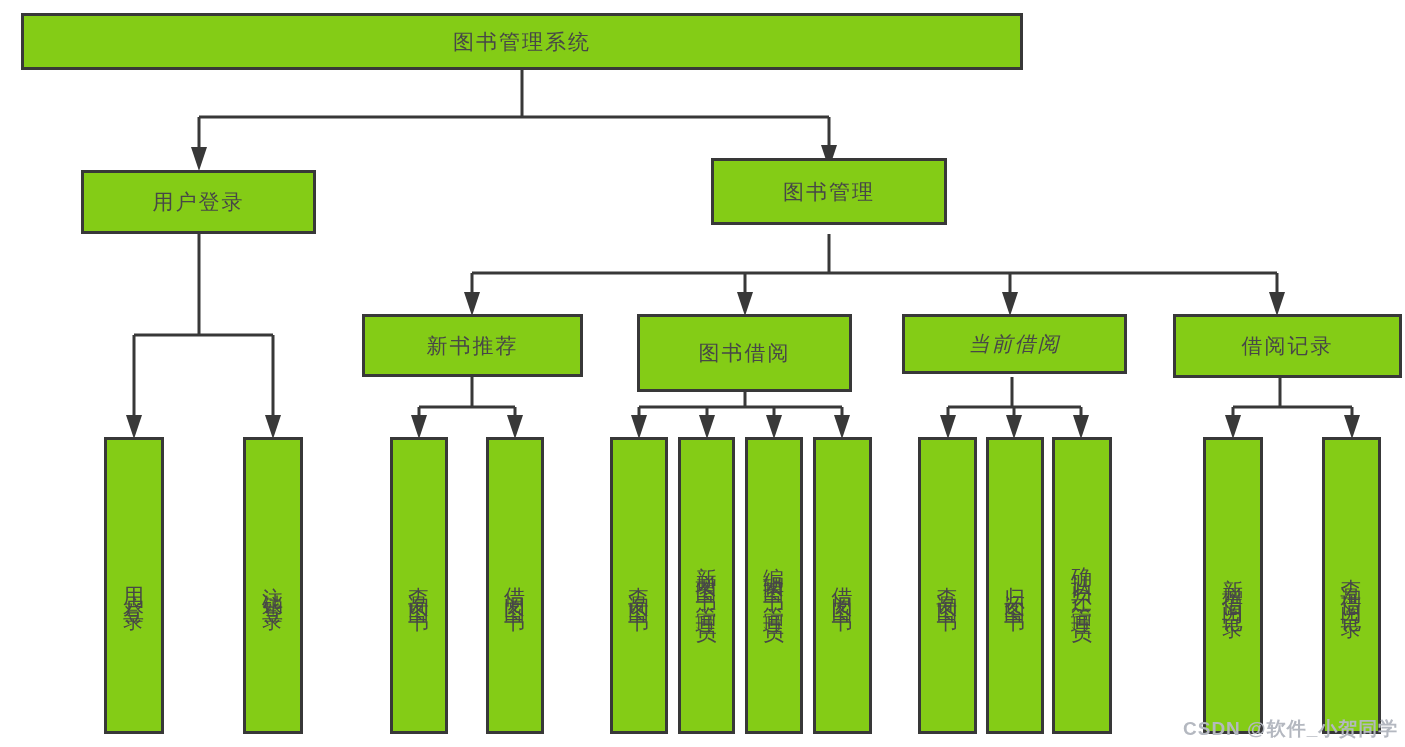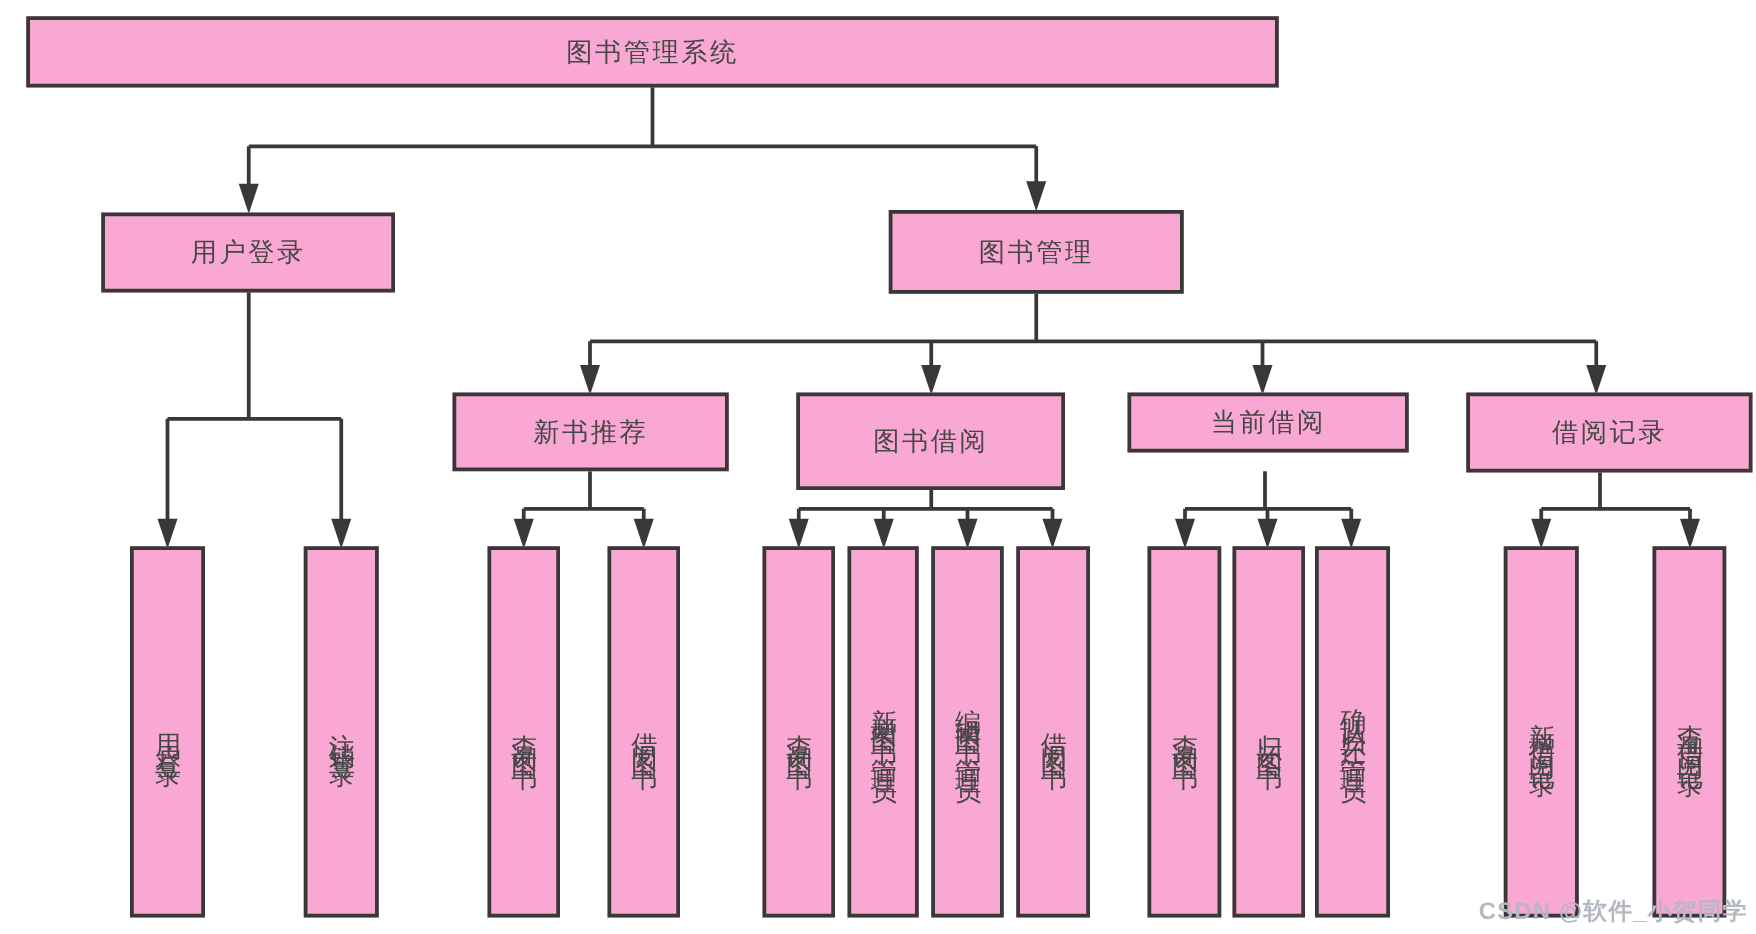--- a/index.html
+++ b/index.html
@@ -18,21 +18,21 @@
   .connectors {
     position: absolute;
     left: 0;
     top: 0;
     z-index: 1;
   }
   .box {
     position: absolute;
     box-sizing: border-box;
     border: 3px solid #383838;
-    background: #f9a8d4;
+    background: #84cc16;
     display: flex;
     align-items: center;
     justify-content: center;
     color: #474747;
     z-index: 2;
   }
   .hbox {
     font-size: 21px;
     letter-spacing: 2px;
   }
@@ -41,25 +41,25 @@
     text-orientation: mixed;
     font-size: 21px;
     line-height: 1;
     letter-spacing: 8px;
     white-space: nowrap;
   }
   
   .n-root  { left: 21px;   top: 13px;  width: 1002px; height: 57px; }
   
   .n-l2a   { left: 81px;   top: 170px; width: 235px;  height: 64px; }
-  .n-l2b   { left: 711px;  top: 168px; width: 236px;  height: 67px; }
+  .n-l2b   { left: 711px;  top: 158px; width: 236px;  height: 67px; }
   
   .n-l3a   { left: 362px;  top: 314px; width: 221px;  height: 63px; }
   .n-l3b   { left: 637px;  top: 314px; width: 215px;  height: 78px; }
-  .n-l3c   { left: 902px;  top: 314px; width: 225px;  height: 48px; }
+  .n-l3c   { left: 902px;  top: 314px; width: 225px;  height: 60px; font-style: italic; }
   .n-l3d   { left: 1173px; top: 314px; width: 229px;  height: 64px; }
   
   .leaf    { top: 437px; height: 297px; }
   .n-f01   { left: 104px;  width: 60px; }
   .n-f02   { left: 243px;  width: 60px; }
   .n-f03   { left: 390px;  width: 58px; }
   .n-f04   { left: 486px;  width: 58px; }
   .n-f05   { left: 610px;  width: 58px; }
   .n-f06   { left: 678px;  width: 57px; }
   .n-f07   { left: 745px;  width: 58px; }

